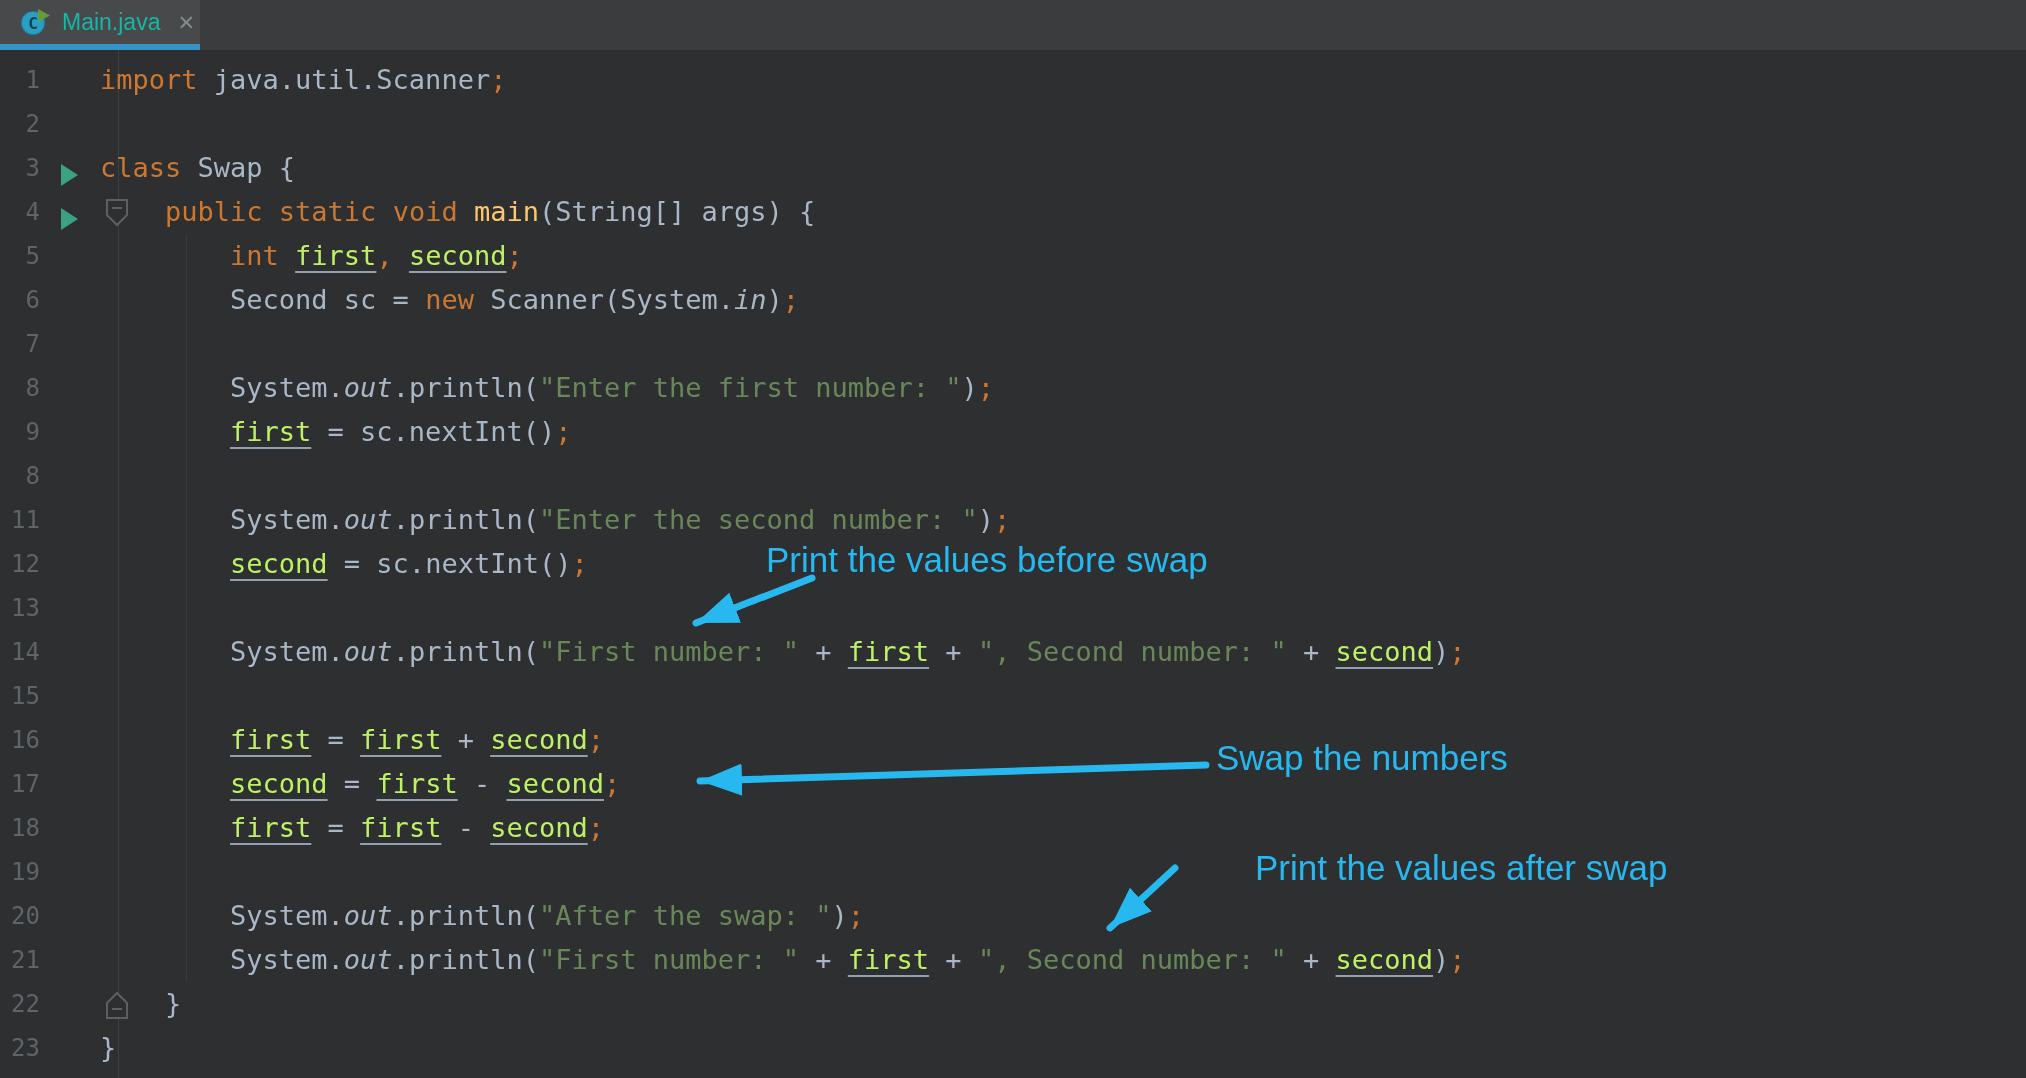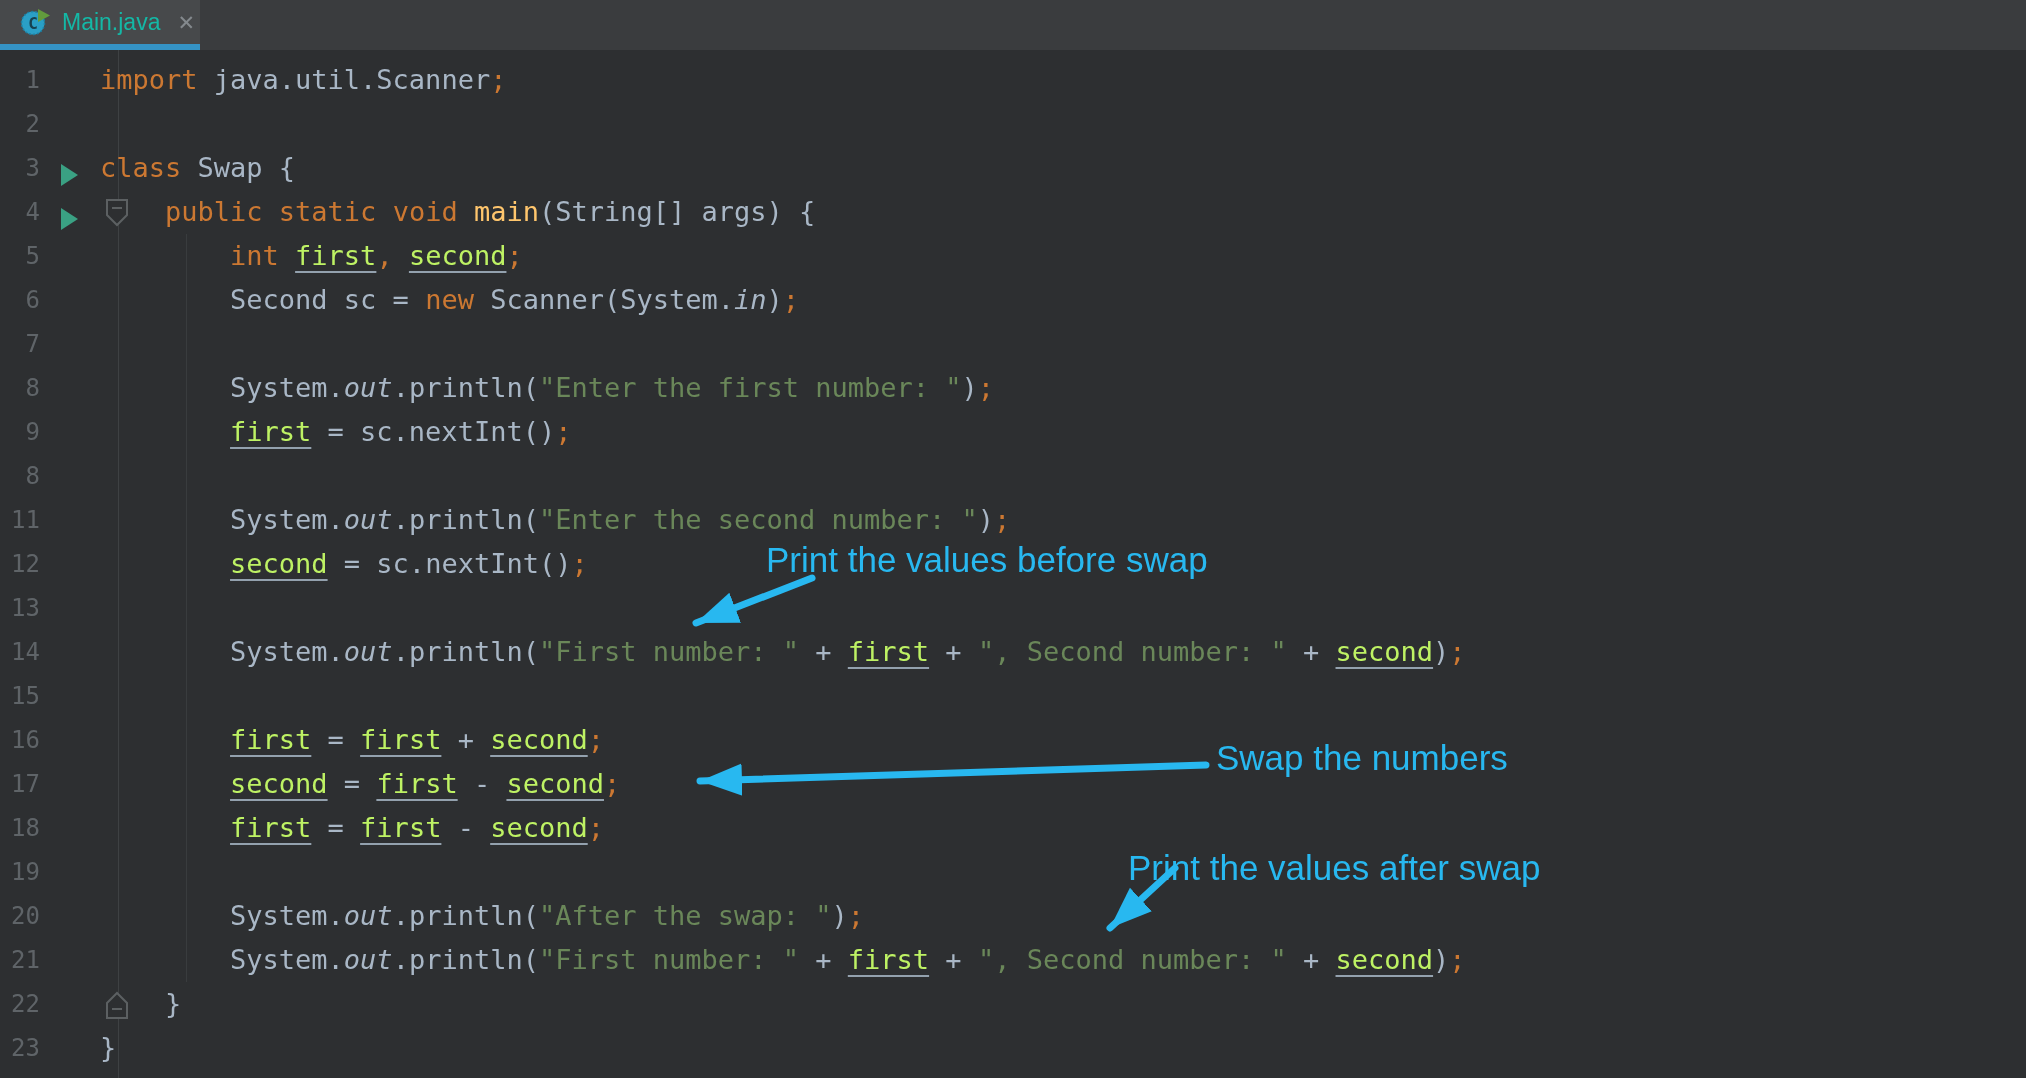--- a/index.html
+++ b/index.html
@@ -60,21 +60,21 @@
   }
 
   
   .overlay{position:absolute;left:0;top:0;pointer-events:none;}
   .annotation{
     position:absolute;color:#28b8f0;font-size:35px;white-space:nowrap;
     font-family:"Liberation Sans",sans-serif;
   }
   #ann-1{left:766px;top:490px;}
   #ann-2{left:1216px;top:688px;}
-  #ann-3{left:1128px;top:798px;}
+  #ann-3{left:1255px;top:798px;}
 </style>
 </head>
 <body>
 
 <div class="window">
 
   <div class="tabbar">
     <div class="tab">
       <div class="tab-inner">
         <span style="display:inline-flex;">

